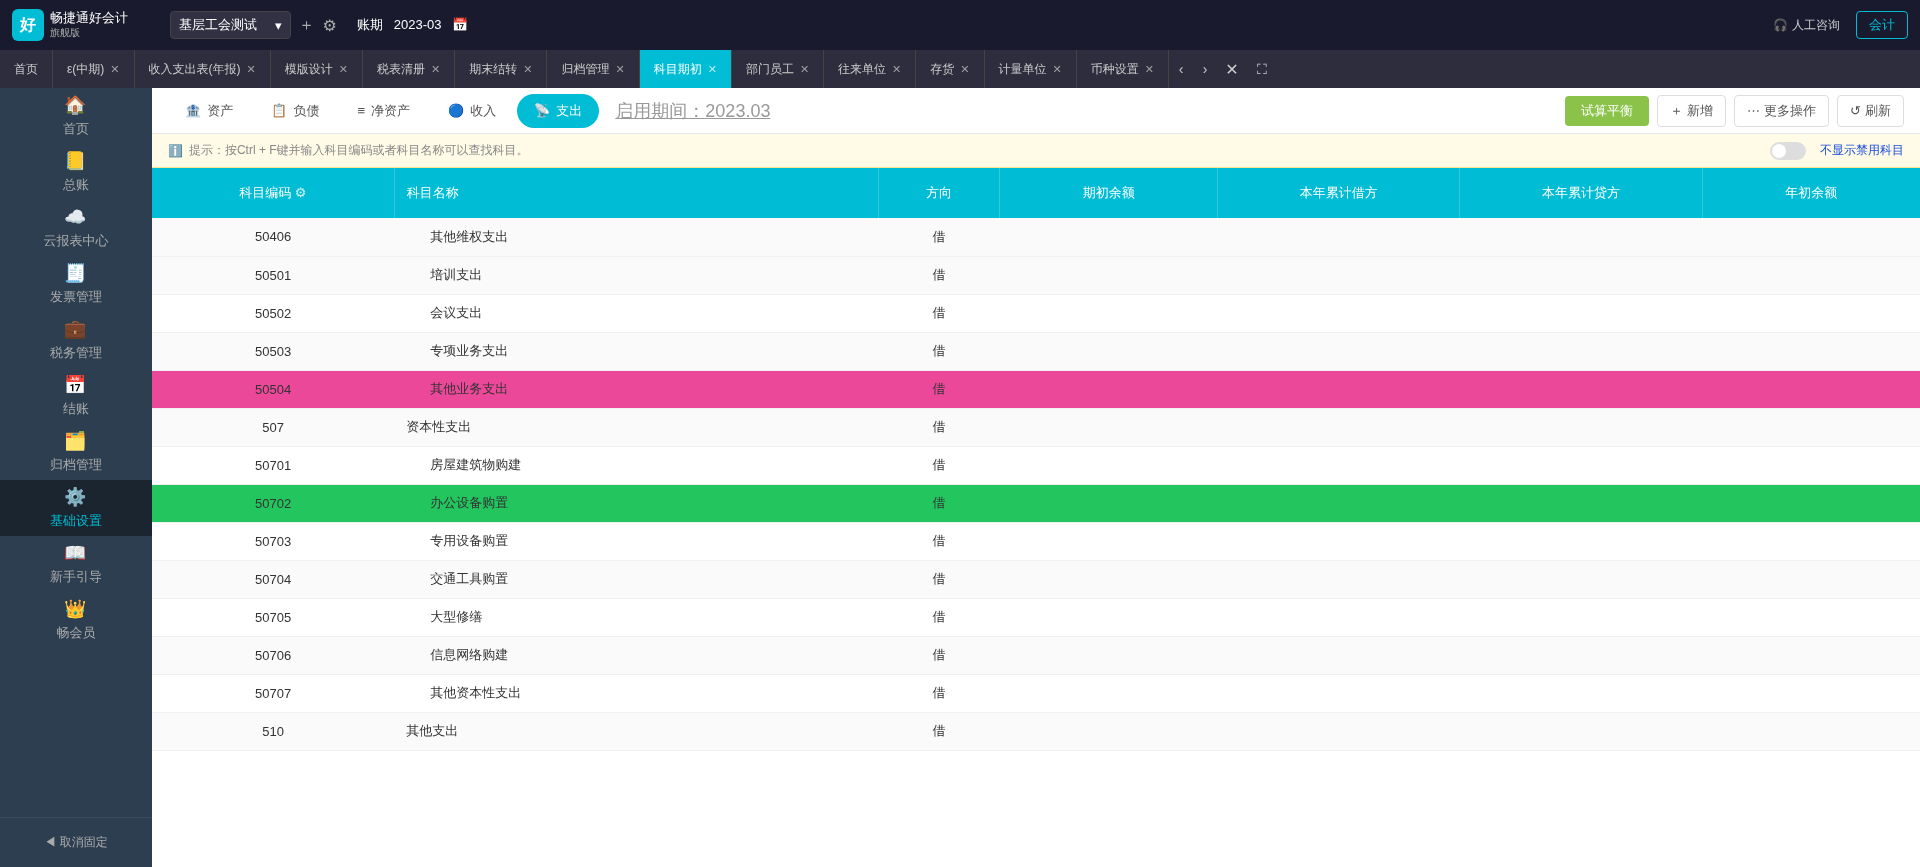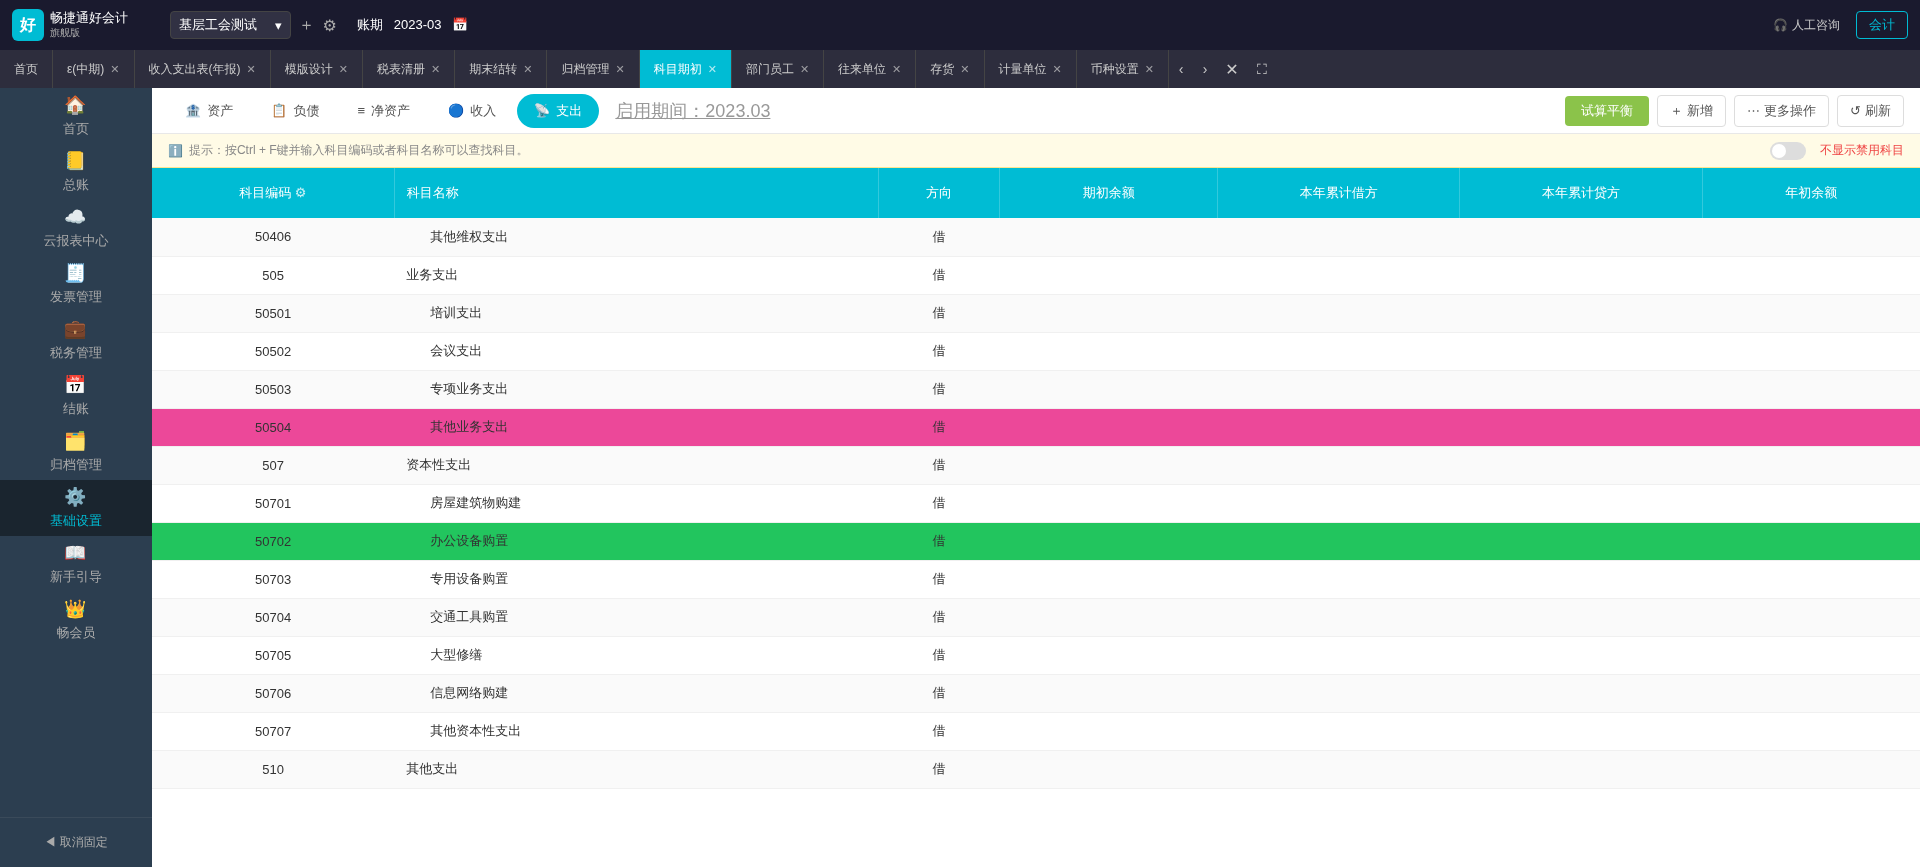--- a/index.html
+++ b/index.html
@@ -240,21 +240,21 @@
       color: #888;
       gap: 6px;
     }
     .notice-icon { color: #faad14; }
     .disable-toggle {
       margin-left: auto;
       display: flex;
       align-items: center;
       gap: 14px;
       font-size: 12px;
-      color: #ef4444;
+      color: #1d4ed8;
     }
     .toggle-switch {
       width: 36px; height: 18px;
       background: #ddd;
       border-radius: 9px;
       position: relative;
       cursor: pointer;
     }
     .toggle-switch::after {
       content: '';
@@ -526,29 +526,20 @@
         <tbody id="table-body">
             <tr style="background: rgb(250, 250, 250);">
     <td class="col-code">50406</td>
     <td class="col-name" style="padding-left:36px;">其他维权支出</td>
     <td class="col-dir">借</td>
     <td class="col-balance"></td>
     <td class="col-debit"></td>
     <td class="col-credit"></td>
     <td class="col-year"></td>
   </tr>
-            <tr style="background: white;">
-    <td class="col-code">505</td>
-    <td class="col-name" style="padding-left:12px;">业务支出</td>
-    <td class="col-dir">借</td>
-    <td class="col-balance"></td>
-    <td class="col-debit"></td>
-    <td class="col-credit"></td>
-    <td class="col-year"></td>
-  </tr>
             <tr style="background: rgb(250, 250, 250);">
     <td class="col-code">50501</td>
     <td class="col-name" style="padding-left:36px;">培训支出</td>
     <td class="col-dir">借</td>
     <td class="col-balance"></td>
     <td class="col-debit"></td>
     <td class="col-credit"></td>
     <td class="col-year"></td>
   </tr>
             <tr style="background: white;">

